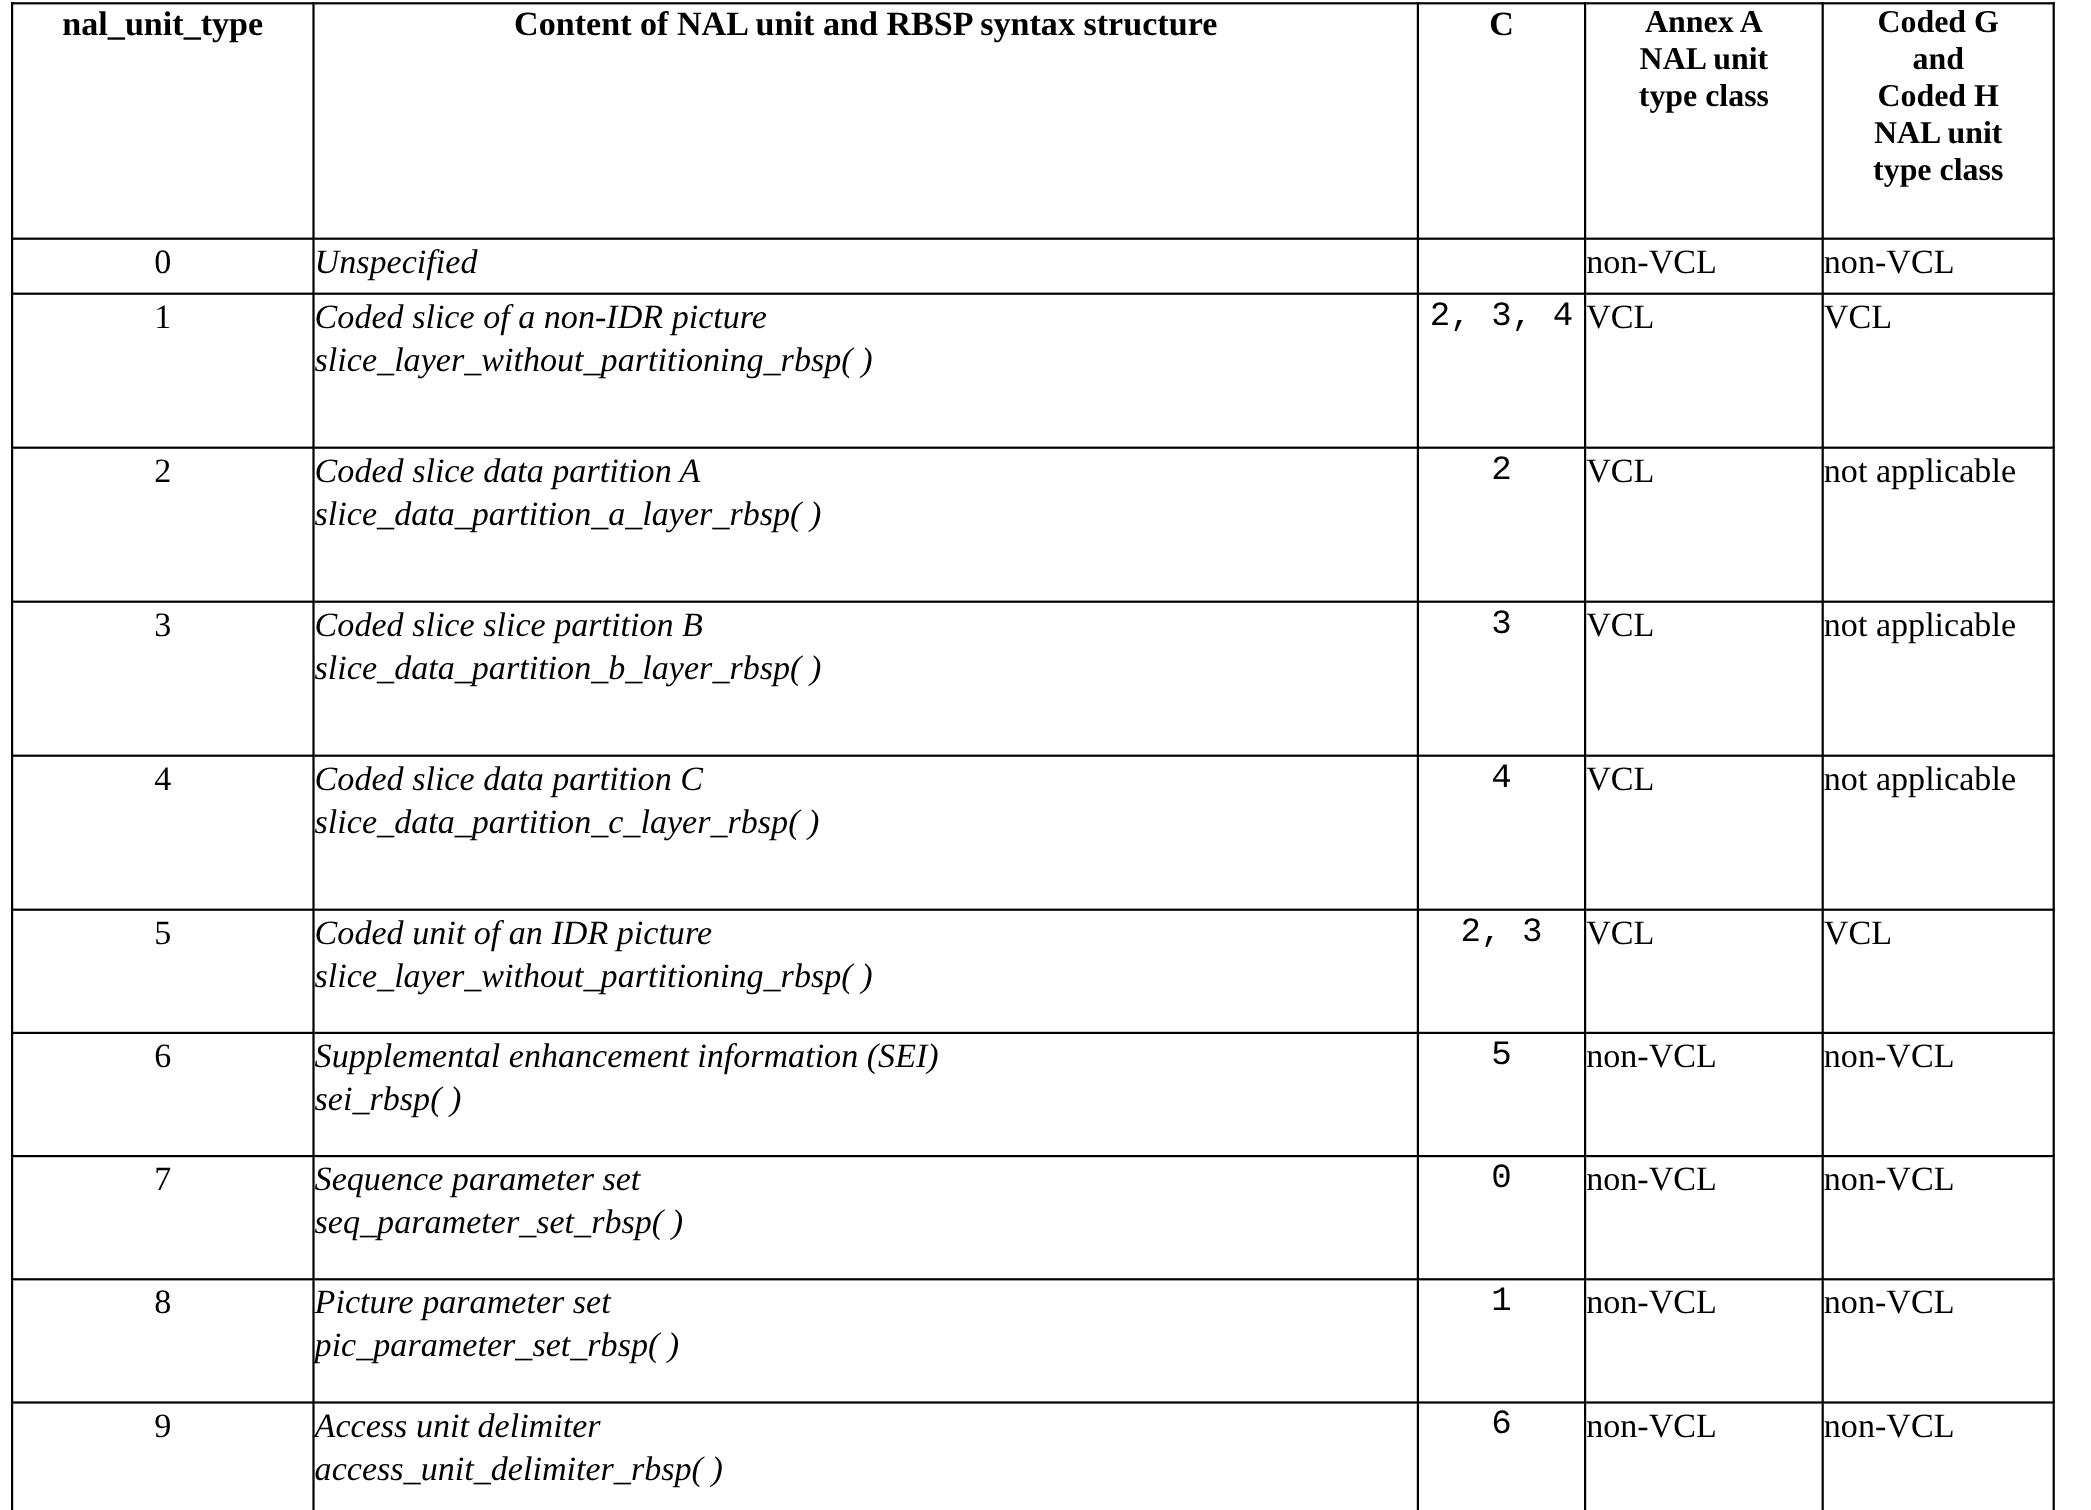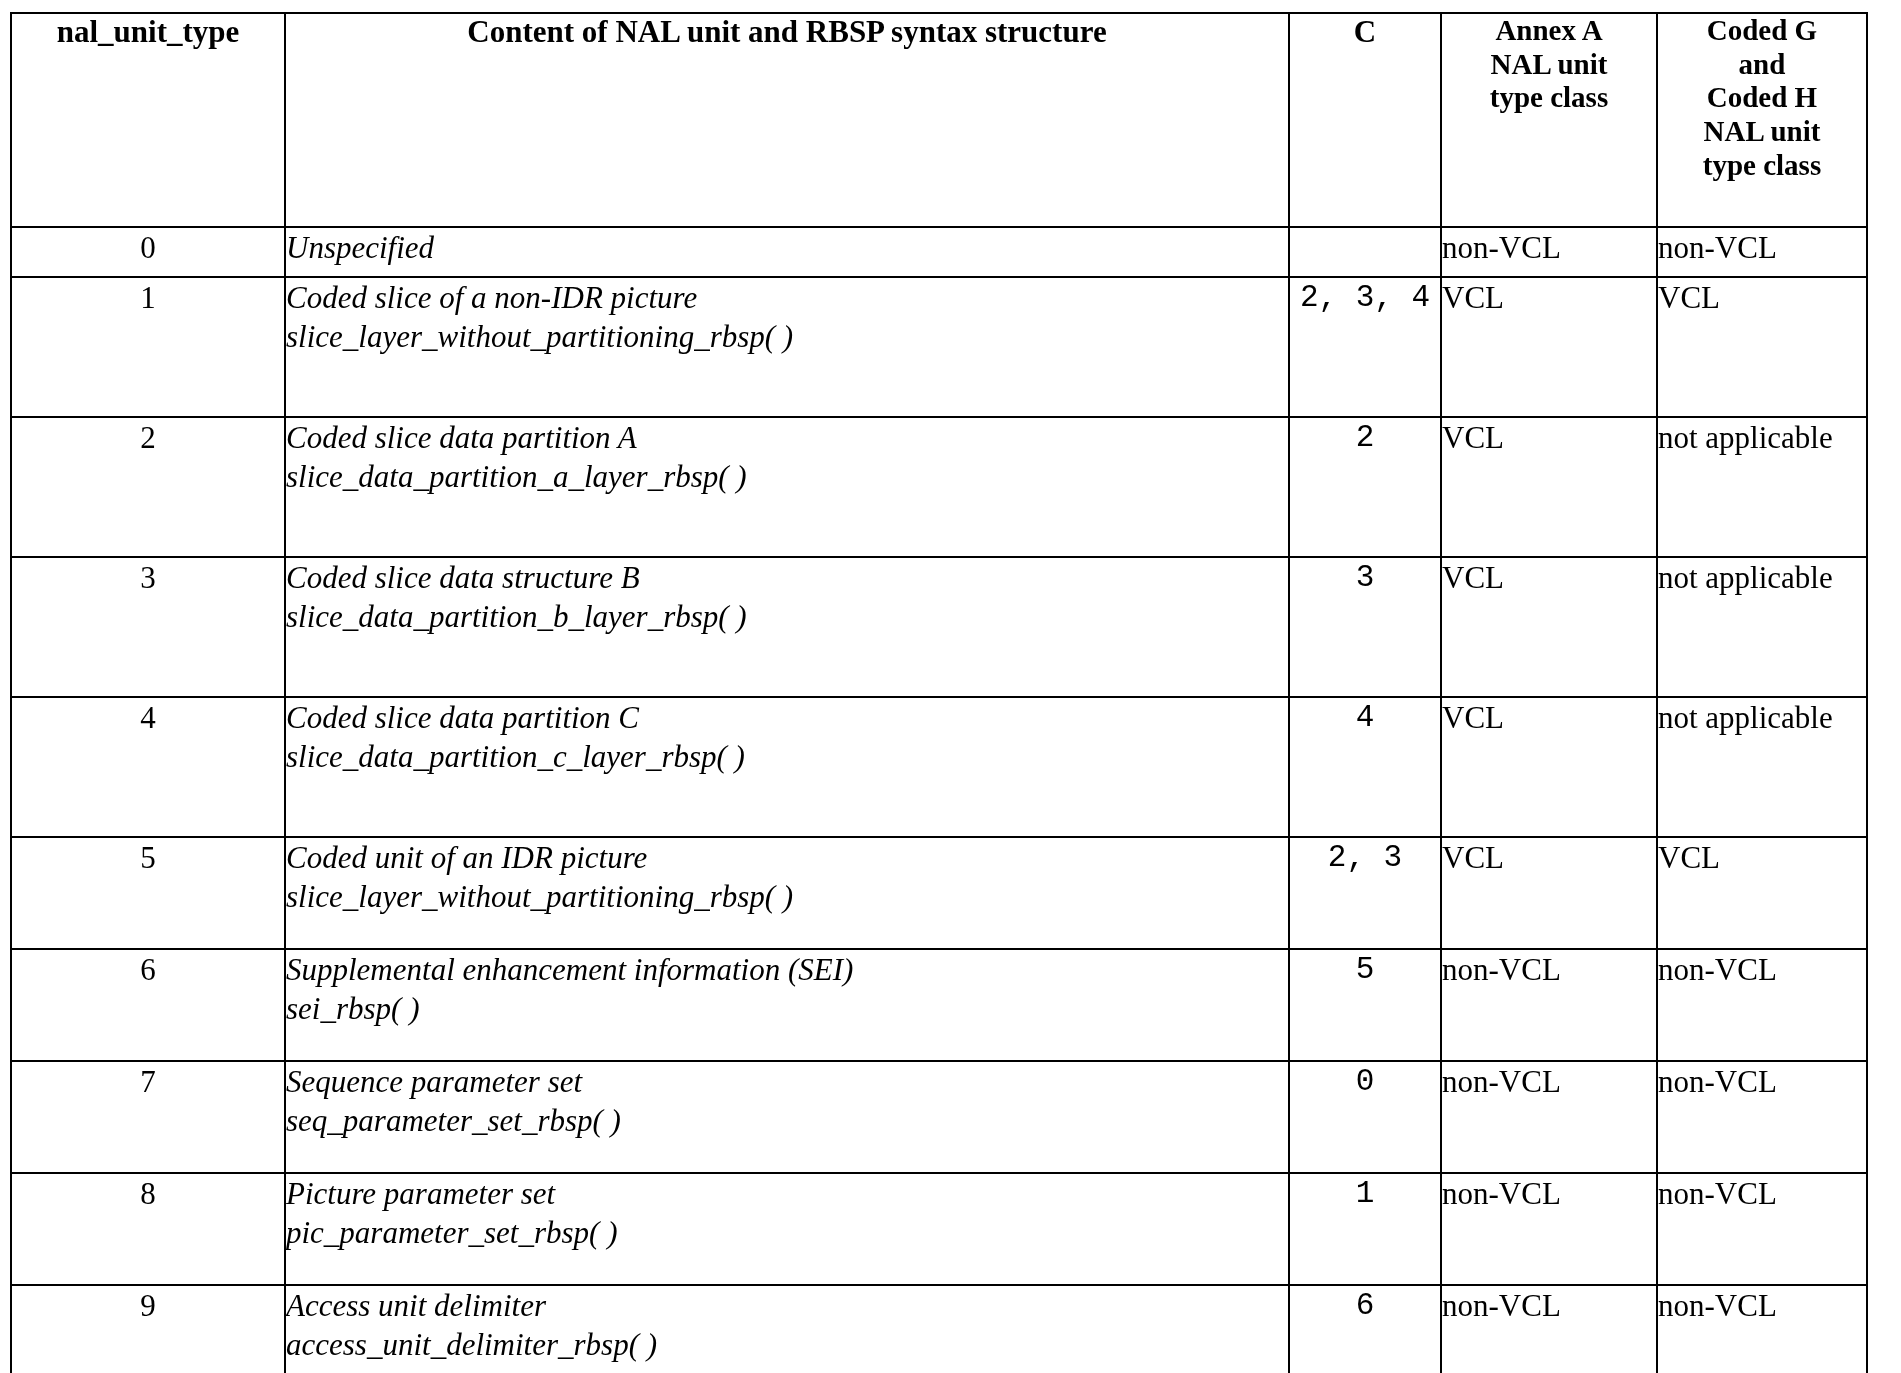--- a/index.html
+++ b/index.html
@@ -15,21 +15,21 @@
     color: #000000;
   }
 
   #page {
     position: relative;
     width: 1668px;
     height: 1373px;
     background: #ffffff;
     box-sizing: border-box;
     padding-left: 10px;
-    padding-top: 12px;
+    padding-top: 2px;
   }
 
   table.nal-table {
     border-collapse: collapse;
     table-layout: fixed;
     width: 1856px;
     background: #ffffff;
   }
 
   table.nal-table td,
@@ -167,21 +167,21 @@
             <span class="line2">Coded slice data partition A</span>
             <span class="line2">slice_data_partition_a_layer_rbsp( )</span>
           </td>
           <td class="cell-c">2</td>
           <td class="cell-class">VCL</td>
           <td class="cell-class">not applicable</td>
         </tr>
         <tr class="row-three">
           <td class="cell-num">3</td>
           <td class="cell-content">
-            <span class="line2">Coded slice data structure B</span>
+            <span class="line2">Coded slice slice partition B</span>
             <span class="line2">slice_data_partition_b_layer_rbsp( )</span>
           </td>
           <td class="cell-c">3</td>
           <td class="cell-class">VCL</td>
           <td class="cell-class">not applicable</td>
         </tr>
         <tr class="row-three">
           <td class="cell-num">4</td>
           <td class="cell-content">
             <span class="line2">Coded slice data partition C</span>

